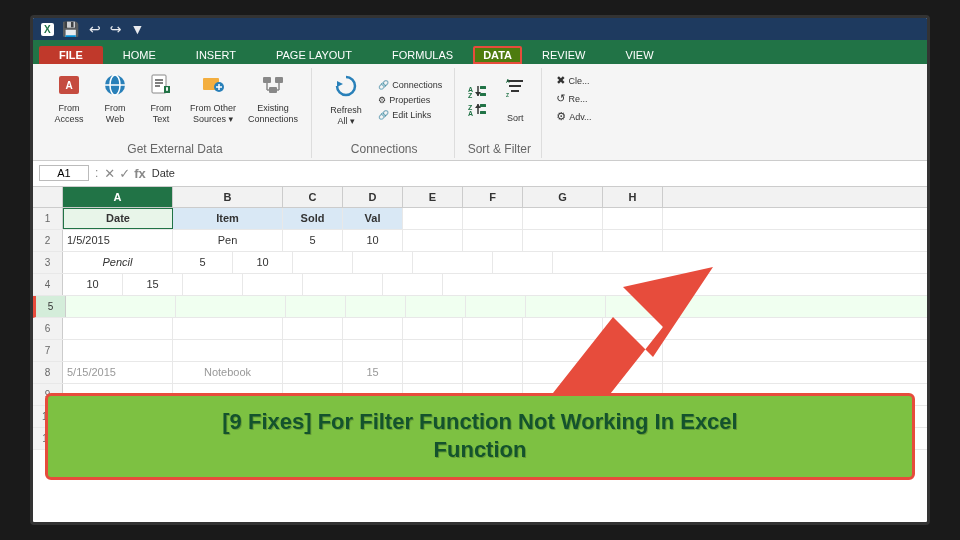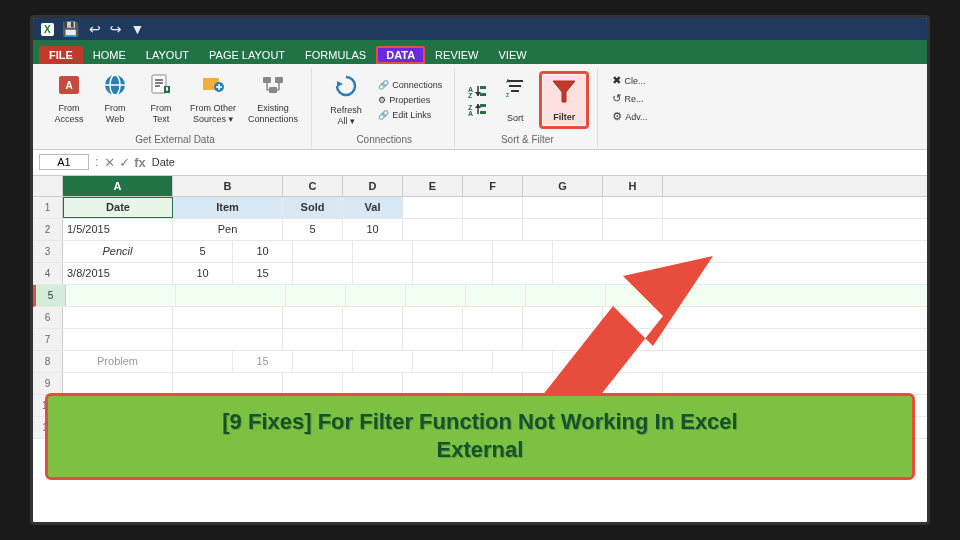--- a/index.html
+++ b/index.html
@@ -48,21 +48,21 @@
     
     .ribbon-tabs {
       background: #217346;
       display: flex;
       align-items: flex-end;
       padding: 0 6px;
       height: 24px;
     }
     .ribbon-tab {
       font-size: 11px;
-      padding: 3px 10px;
+      padding: 3px 20px;
       color: #fff;
       cursor: pointer;
       border-radius: 2px 2px 0 0;
     }
     .ribbon-tab.highlighted {
       border: 2px solid #e74c3c;
       color: #fff;
       padding: 1px 8px;
     }
     
@@ -76,23 +76,23 @@
     }
     .ribbon-group {
       display: flex;
       flex-direction: column;
       align-items: center;
       border-right: 1px solid #ddd;
       padding: 0 8px 2px;
     }
     .ribbon-group:last-child { border-right: none; }
     .ribbon-group-title {
-      font-size: 10px;
+      font-size: 12px;
       color: #666;
-      margin-top: 2px;
+      margin-top: 10px;
       text-align: center;
     }
     .ribbon-buttons {
       display: flex;
       gap: 2px;
       flex: 1;
       align-items: flex-start;
       padding: 2px 0;
     }
     .ribbon-btn-large {
@@ -316,24 +316,24 @@
       <span class="qa-btn">💾</span>
       <span class="qa-btn">↩</span>
       <span class="qa-btn">↪</span>
       <span class="qa-btn">▼</span>
     </div>
   </div>
 
   <div class="ribbon-tabs">
     <div class="ribbon-tab" style="background:#c0392b; color:#fff; font-weight:bold;">FILE</div>
     <div class="ribbon-tab">HOME</div>
-    <div class="ribbon-tab">LAYOUT</div>
+    <div class="ribbon-tab">INSERT</div>
     <div class="ribbon-tab">PAGE LAYOUT</div>
     <div class="ribbon-tab">FORMULAS</div>
-    <div class="ribbon-tab highlighted" style="border:2px solid #e74c3c; background:#6d28d9; font-weight:bold; color:#fff;">DATA</div>
+    <div class="ribbon-tab highlighted" style="border:2px solid #e74c3c; background:#4d7c0f; font-weight:bold; color:#fff;">DATA</div>
     <div class="ribbon-tab">REVIEW</div>
     <div class="ribbon-tab">VIEW</div>
   </div>
 
   <div class="ribbon">
 
     <div class="ribbon-group">
       <div class="ribbon-buttons">
 
         <div class="ribbon-btn-large">
@@ -465,30 +465,20 @@
               <line x1="3" y1="5" x2="19" y2="5" stroke="#333" stroke-width="2"></line>
               <line x1="5" y1="10" x2="17" y2="10" stroke="#333" stroke-width="2"></line>
               <line x1="7" y1="15" x2="15" y2="15" stroke="#333" stroke-width="2"></line>
               <text x="2" y="7" fill="#217346" font-size="5" font-weight="bold">A</text>
               <text x="2" y="21" fill="#217346" font-size="5" font-weight="bold">Z</text>
             </svg>
           </div>
           <div class="label">Sort</div>
         </div>
 
-        <div class="filter-btn-wrapper">
-          <div class="filter-btn">
-            <div class="filter-icon">
-              <svg width="26" height="28" viewBox="0 0 26 28">
-                <polygon points="2,3 24,3 15,14 15,24 11,24 11,14" fill="#c0392b" stroke="#a93226" stroke-width="1"></polygon>
-              </svg>
-            </div>
-            <div class="filter-label">Filter</div>
-          </div>
-        </div>
       </div>
       <div class="ribbon-group-title">Sort &amp; Filter</div>
     </div>
 
     <div class="ribbon-group" style="border-right:none;">
       <div class="connections-col" style="margin-top:4px;">
         <div class="ribbon-btn-small">
           <span style="font-size:11px;">✖</span>
           <span>Cle...</span>
         </div>
@@ -558,21 +548,20 @@
       <div class="cell col-b" style="justify-content:center;font-style:italic;">Pencil</div>
       <div class="cell col-c center">5</div>
       <div class="cell col-d center">10</div>
       <div class="cell col-e"></div>
       <div class="cell col-f"></div>
       <div class="cell col-g"></div>
       <div class="cell col-h"></div>
     </div>
     <div class="spreadsheet-row">
       <div class="row-num">4</div>
-      <div class="cell col-a">3/8/2015</div>
       <div class="cell col-c center">10</div>
       <div class="cell col-d center">15</div>
       <div class="cell col-e"></div>
       <div class="cell col-f"></div>
       <div class="cell col-g"></div>
       <div class="cell col-h"></div>
     </div>
     <div class="spreadsheet-row" style="background:#f0fff0; border-left:3px solid #e74c3c;">
       <div class="row-num" style="background:#d4edda; color:#333;">5</div>
       <div class="cell col-a"></div>
@@ -601,21 +590,22 @@
       <div class="cell col-b"></div>
       <div class="cell col-c"></div>
       <div class="cell col-d"></div>
       <div class="cell col-e"></div>
       <div class="cell col-f"></div>
       <div class="cell col-g"></div>
       <div class="cell col-h"></div>
     </div>
     <div class="spreadsheet-row">
       <div class="row-num">8</div>
-      <div class="cell col-b" style="color:#999; justify-content:center;">Problem</div>
+      <div class="cell col-a" style="color:#999;">5/15/2015</div>
+      <div class="cell col-b" style="color:#999; justify-content:center;">Notebook</div>
       <div class="cell col-c"></div>
       <div class="cell col-d center" style="color:#999;">15</div>
       <div class="cell col-e"></div>
       <div class="cell col-f"></div>
       <div class="cell col-g"></div>
       <div class="cell col-h"></div>
     </div>
     <div class="spreadsheet-row">
       <div class="row-num">9</div>
       <div class="cell col-a"></div>
@@ -652,16 +642,16 @@
 
     <svg class="arrow-overlay" width="900" height="350" style="position:absolute; top:0; left:0; pointer-events:none; z-index:5;">
 
       <polygon points="430,320 580,130 620,170 680,80 590,100 630,140 480,330" fill="#e74c3c"></polygon>
     </svg>
 
   </div>
 
   <div class="banner">
     <div class="banner-text">[9 Fixes] For Filter Function Not Working In Excel</div>
-    <div class="banner-text">External</div>
+    <div class="banner-text">Function</div>
   </div>
 
 </div>
 
 </body></html>

